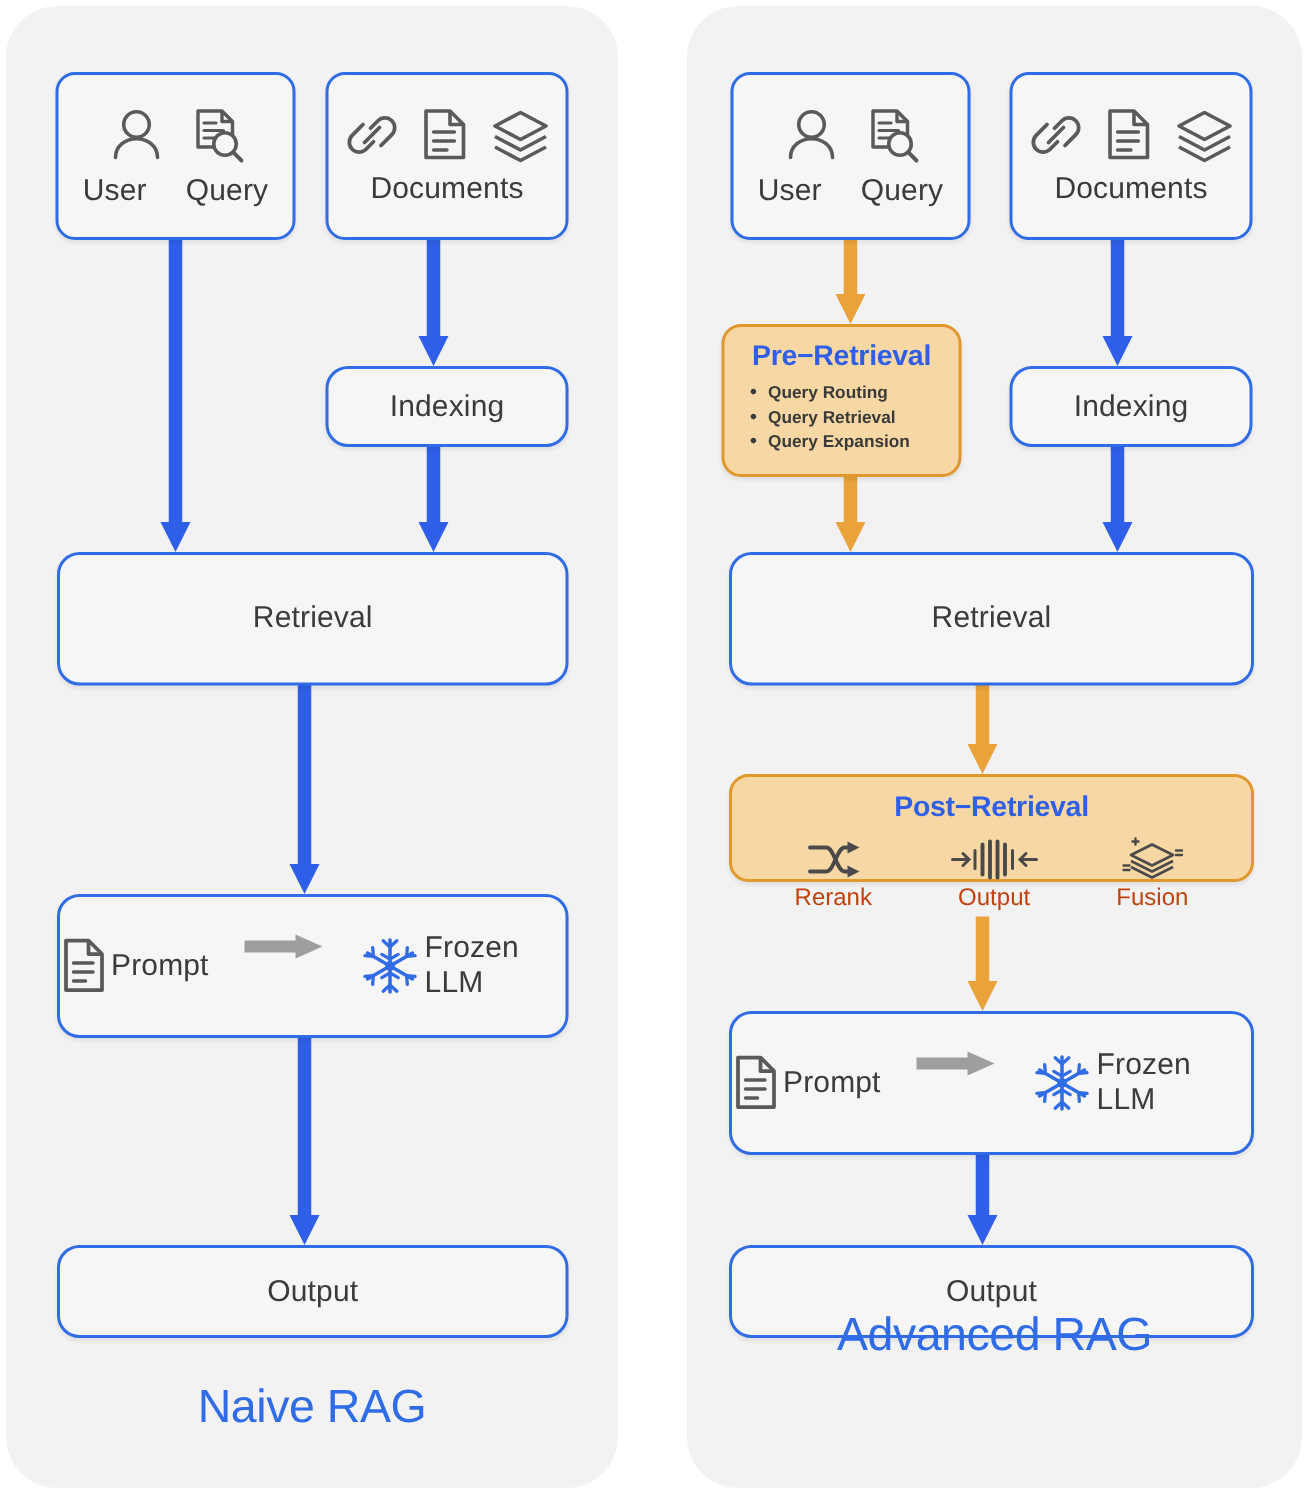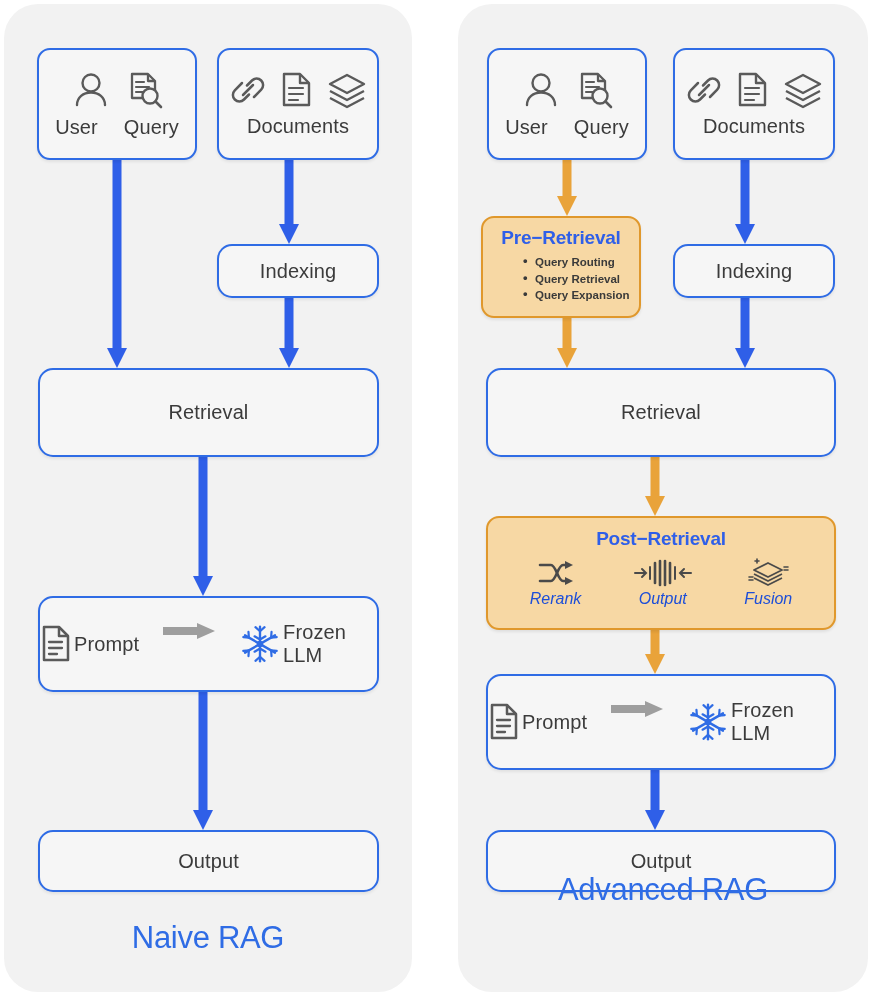--- a/index.html
+++ b/index.html
@@ -78,21 +78,21 @@
   .orange-title {
     text-align: center;
     color: #2f5fe8;
     font-size: 19px;
     font-weight: bold;
     letter-spacing: -0.2px;
   }
   .bullets {
     list-style: none;
     margin-top: 5px;
-    padding-left: 40px;
+    padding-left: 17px;
   }
   .bullets li {
     font-size: 11.5px;
     color: #3a3a3a;
     line-height: 16.5px;
     position: relative;
     padding-left: 12px;
     font-weight: 600;
   }
   .bullets li:before {
@@ -109,22 +109,21 @@
     padding: 0 16px;
   }
   .pr-item {
     display: flex;
     flex-direction: column;
     align-items: center;
     gap: 3px;
   }
   .pr-item .cap {
     font-size: 16px;
-    color: #1d4ed8;
-    font-style: italic;
+    color: #c2410c;
   }
 
   
   .conn { position: absolute; }
 
   svg { display: block; overflow: visible; }
 </style>
 </head>
 <body>
 
@@ -357,21 +356,21 @@
     </div>
 
     <div class="node wide" style="left:215px;top:240px;width:162px;height:54px;">
       <div class="node-label">Indexing</div>
     </div>
 
     <div class="node wide" style="left:28px;top:364px;width:350px;height:89px;">
       <div class="node-label">Retrieval</div>
     </div>
 
-    <div class="node-orange" style="left:28px;top:512px;width:350px;height:114px;padding-top:10px;">
+    <div class="node-orange" style="left:28px;top:512px;width:350px;height:72px;padding-top:10px;">
       <div class="orange-title">Post−Retrieval</div>
       <div class="pr-items">
         <div class="pr-item">
           <span>
             <svg width="38" height="28" viewBox="0 0 38 28">
               <g fill="none" stroke="#4a4a4a" stroke-width="2.6" stroke-linecap="round">
                 <path d="M3 6 L14 6 C19 6 21 22 26 22 L31 22"></path>
                 <path d="M3 22 L14 22 C19 22 21 6 26 6 L31 6"></path>
               </g>
               <polygon points="28,2 36,6 28,10" fill="#4a4a4a"></polygon>

